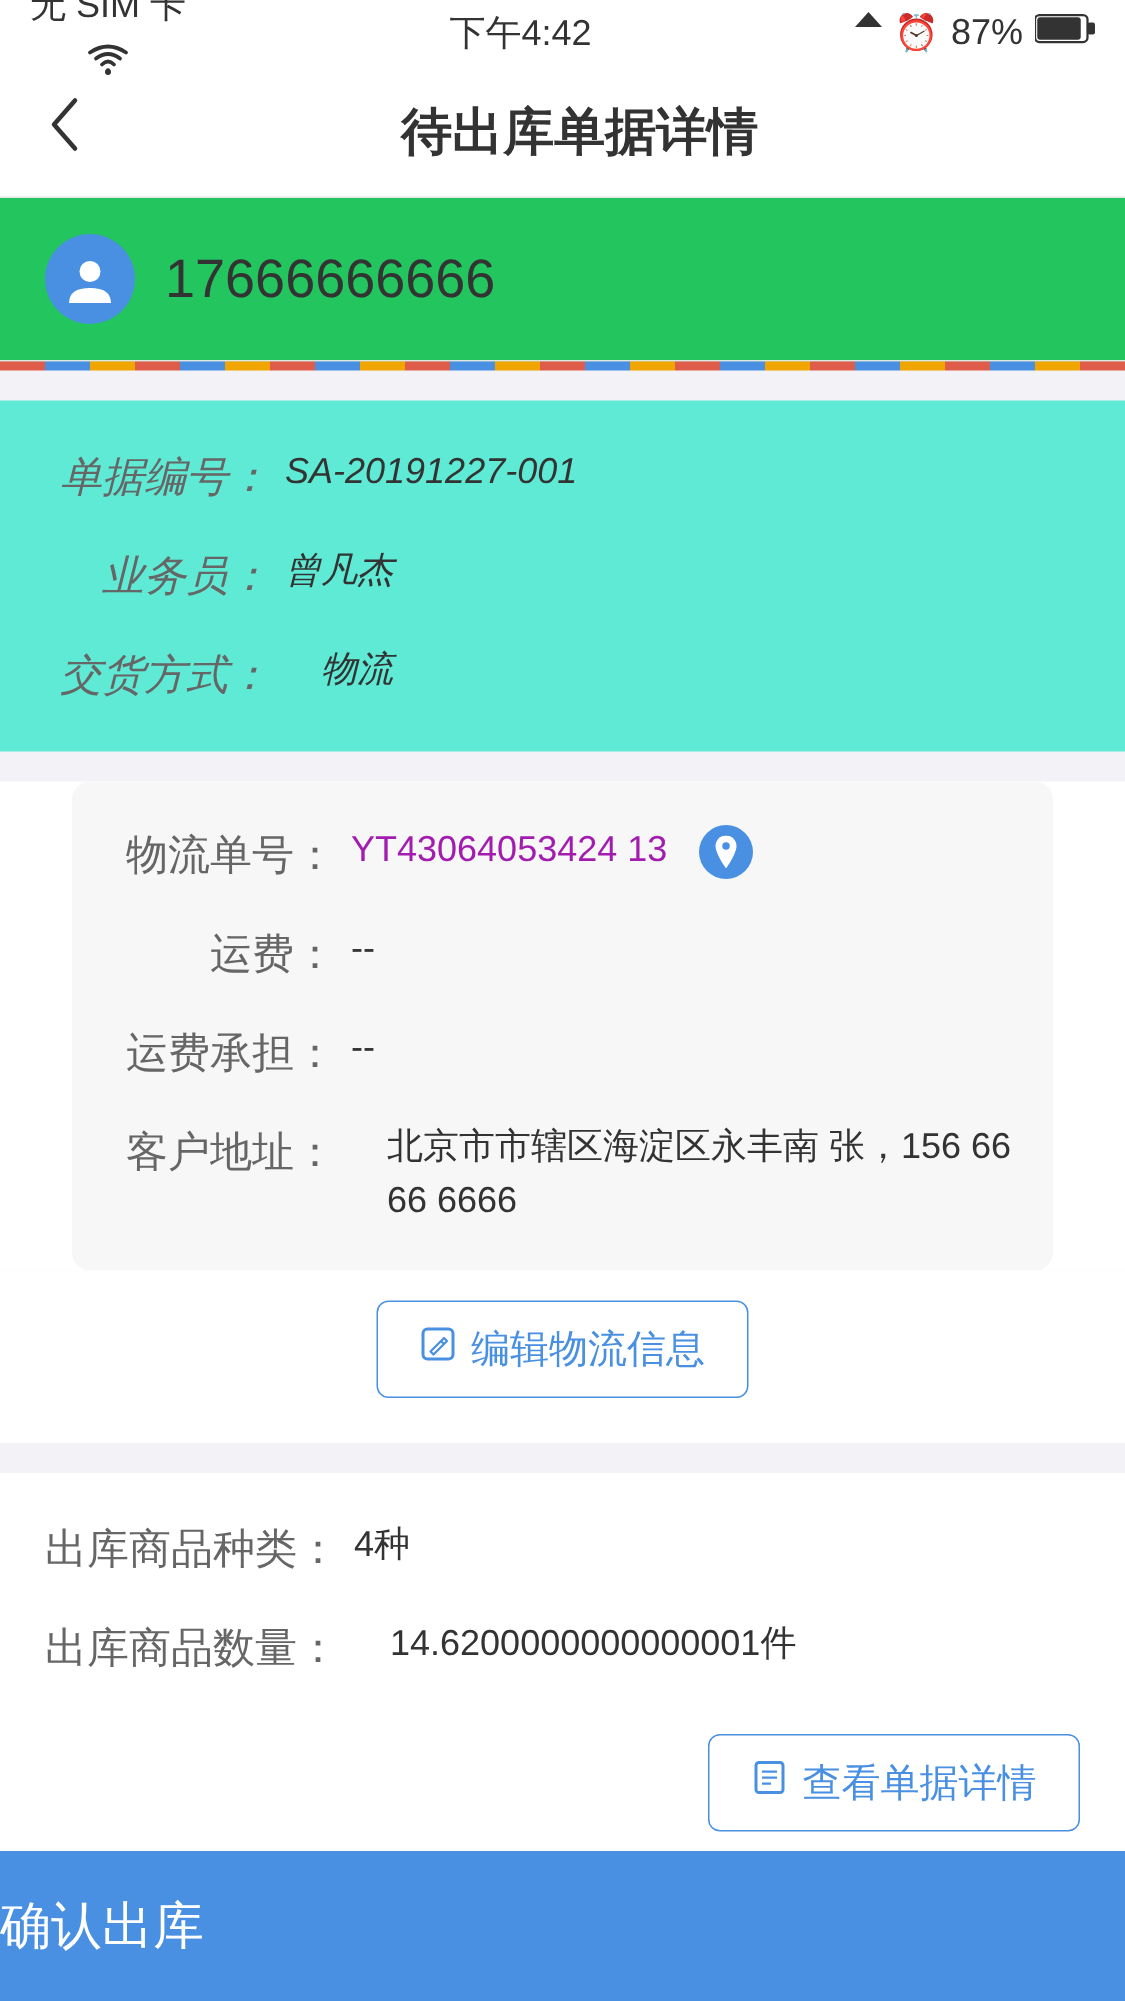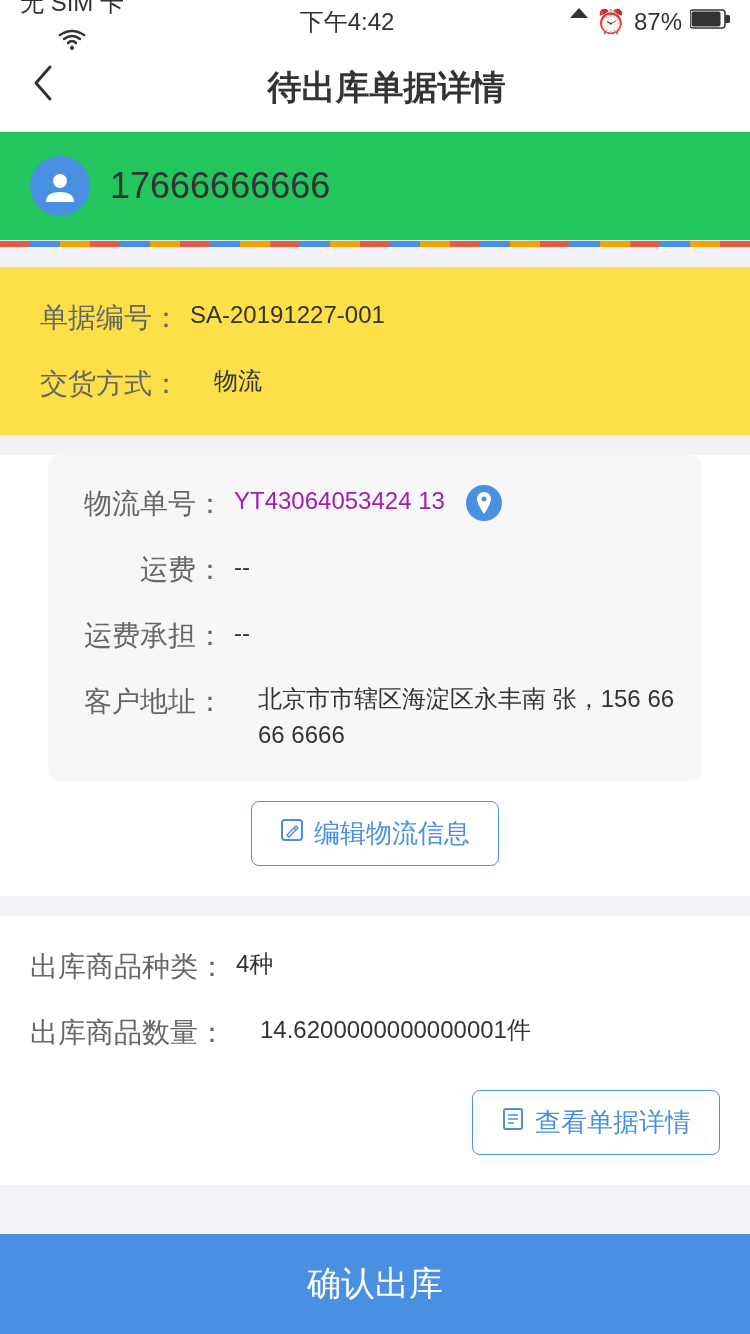--- a/index.html
+++ b/index.html
@@ -85,23 +85,24 @@
         90deg,
         #e05c4a 0px, #e05c4a 30px,
         #4a90e2 30px, #4a90e2 60px,
         #f0a500 60px, #f0a500 90px
       );
       width: 100%;
     }
 
     
     .section-card {
-      background: #fde047;
+      background: #5eead4;
       margin: 20px 0 0 0;
       padding: 30px 30px;
+      font-style: italic;
     }
 
     .info-row {
       display: flex;
       align-items: flex-start;
       margin-bottom: 24px;
       line-height: 1.5;
     }
     .info-row:last-child { margin-bottom: 0; gap: 24px; }
     .info-label {
@@ -192,21 +193,21 @@
     
     .confirm-bar {
       position: fixed;
       bottom: 0;
       left: 0;
       width: 750px;
       background: #4a90e2;
       height: 100px;
       display: flex;
       align-items: center;
-      justify-content: center;
+      justify-content: flex-start;
       cursor: pointer;
     }
     .confirm-btn-text {
       color: #fff;
       font-size: 34px;
       font-weight: 500;
     }
   </style>
 </head>
 <body>
@@ -261,20 +262,24 @@
   </div>
   <div class="customer-phone">17666666666</div>
 </div>
 
 <div class="dashed-divider"></div>
 
 <div class="section-card">
   <div class="info-row">
     <span class="info-label">单据编号：</span>
     <span class="info-value">SA-20191227-001</span>
+  </div>
+  <div class="info-row">
+    <span class="info-label">业务员：</span>
+    <span class="info-value">曾凡杰</span>
   </div>
   <div class="info-row">
     <span class="info-label">交货方式：</span>
     <span class="info-value">物流</span>
   </div>
 </div>
 
 <div style="background:#fff; padding: 0 24px 0 24px; margin-top:0;">
   <div class="logistics-section">
     <div class="info-row">

